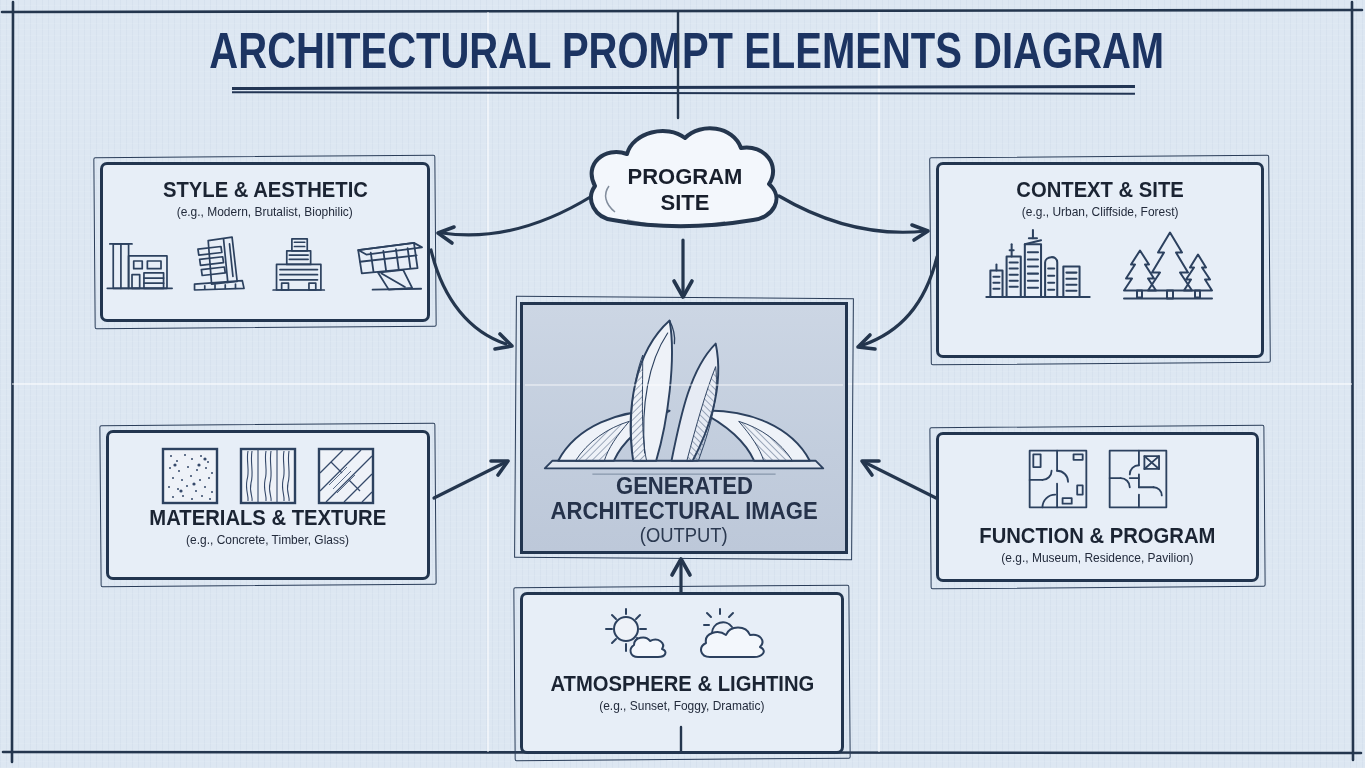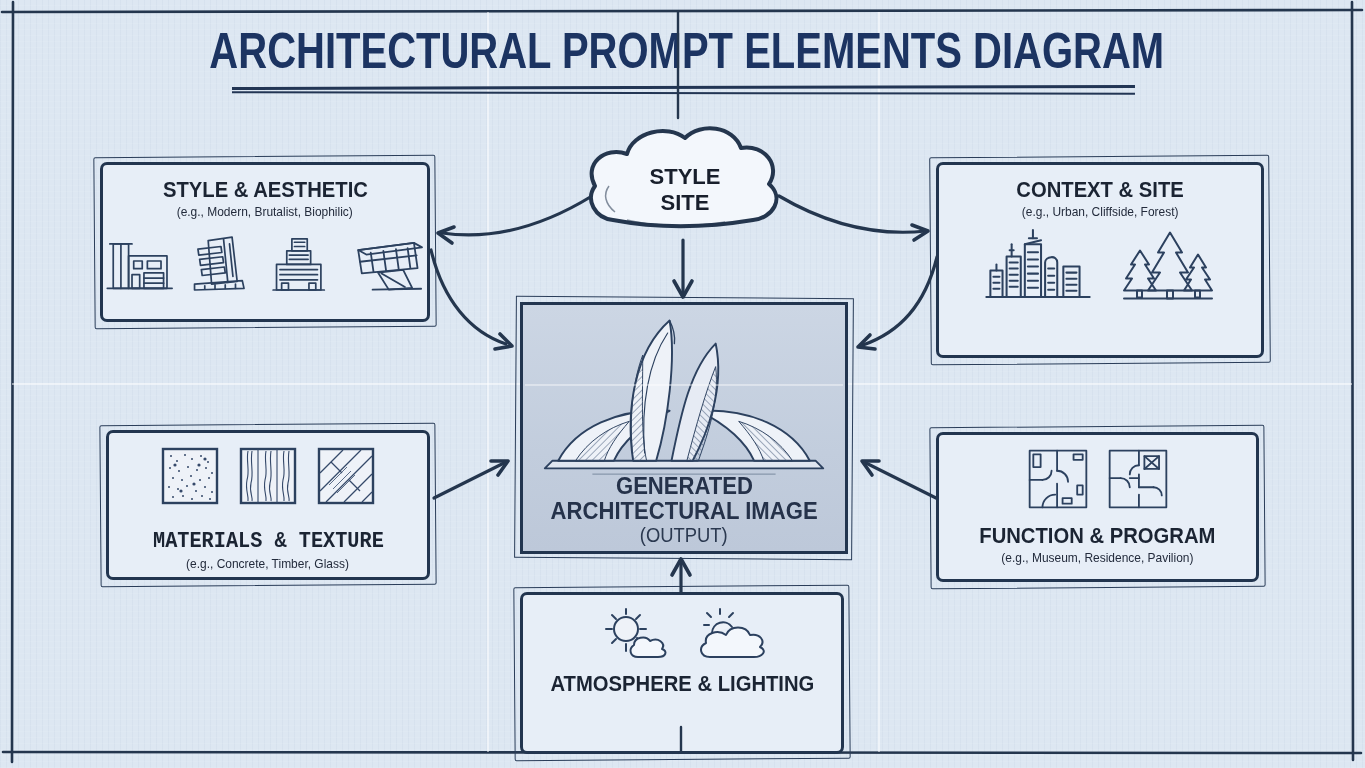--- a/index.html
+++ b/index.html
@@ -119,21 +119,21 @@
     </g>
   </svg>
 
   <div class="cloud-wrap">
     <svg width="220" height="132" viewBox="0 0 220 132">
       <path d="M38 108 C20 106 10 88 20 74 C8 52 30 34 52 42 C58 20 92 12 110 26 C126 10 158 14 166 36 C190 32 206 54 194 72 C210 86 198 106 178 108 C130 116 80 116 38 108 Z" fill="#f3f7fc" stroke="#24364e" stroke-width="4" stroke-linejoin="round"></path>
       <path d="M40 100 C30 92 28 82 34 74" stroke="#24364e" stroke-width="1.5" fill="none" opacity=".55"></path>
       <path d="M150 110 C120 115 80 115 52 108" stroke="#24364e" stroke-width="1.4" fill="none" opacity=".5"></path>
     </svg>
     <div class="cloud-label">
-      <div class="cloud-l1">STYLE</div>
+      <div class="cloud-l1">PROGRAM</div>
       <div class="cloud-l2">SITE</div>
     </div>
   </div>
 
   <section class="sketch-box" style="left:100px;top:162px;width:330px;height:160px;padding-top:12px;">
     <div class="box-title"><span class="cond92">STYLE &amp; AESTHETIC</span></div>
     <div class="box-sub"><span class="cond92">(e.g., Modern, Brutalist, Biophilic)</span></div>
     <div class="icon-row" style="margin-top:8px;gap:10px;">
       <svg width="74" height="72" viewBox="0 0 85 75">
         <g class="st">
@@ -352,21 +352,21 @@
           <line x1="14" y1="15" x2="25" y2="26"></line>
           <line x1="32" y1="33" x2="43" y2="44"></line>
           <g stroke-width=".8">
             <line x1="12" y1="38" x2="30" y2="20"></line>
               <line x1="16" y1="42" x2="34" y2="24"></line>
               <line x1="20" y1="46" x2="38" y2="28"></line>
           </g>
         </g>
       </svg>
     </div>
-    <div class="box-title" style="margin-top:24px;font-family:Liberation Mono, monospace;"><span class="cond92">MATERIALS &amp; TEXTURE</span></div>
+    <div class="box-title" style="margin-top:0;"><span class="cond92">MATERIALS &amp; TEXTURE</span></div>
     <div class="box-sub"><span class="cond92">(e.g., Concrete, Timber, Glass)</span></div>
   </section>
 
   <section class="sketch-box" style="left:936px;top:432px;width:323px;height:150px;padding-top:12px;">
     <div class="icon-row" style="gap:16px;">
       <svg width="64" height="64" viewBox="0 0 70 70">
         <g class="st" stroke-width="2.6">
           <rect x="4" y="4" width="62" height="62"></rect>
         </g>
         <g class="st" stroke-width="1.8">
@@ -427,15 +427,16 @@
           <path d="M22 28 A11 11 0 0 1 42 22" fill="#eef2f8"></path>
           <line x1="30" y1="4" x2="30" y2="9"></line>
             <line x1="14" y1="20" x2="19" y2="20"></line>
           <line x1="17" y1="8" x2="21" y2="12"></line>
             <line x1="43" y1="8" x2="39" y2="12"></line>
           <path d="M20 52 C10 52 8 42 16 38 C14 28 28 24 36 30 C40 20 56 20 60 30 C70 28 76 36 70 42 C78 46 72 52 64 52 Z" fill="#f3f7fc" stroke-width="2"></path>
         </g>
       </svg>
     </div>
     <div class="box-title" style="margin-top:10px;"><span class="cond92">ATMOSPHERE &amp; LIGHTING</span></div>
+    <div class="box-sub"><span class="cond92">(e.g., Sunset, Foggy, Dramatic)</span></div>
   </section>
 
 </div>
 
 </body></html>

